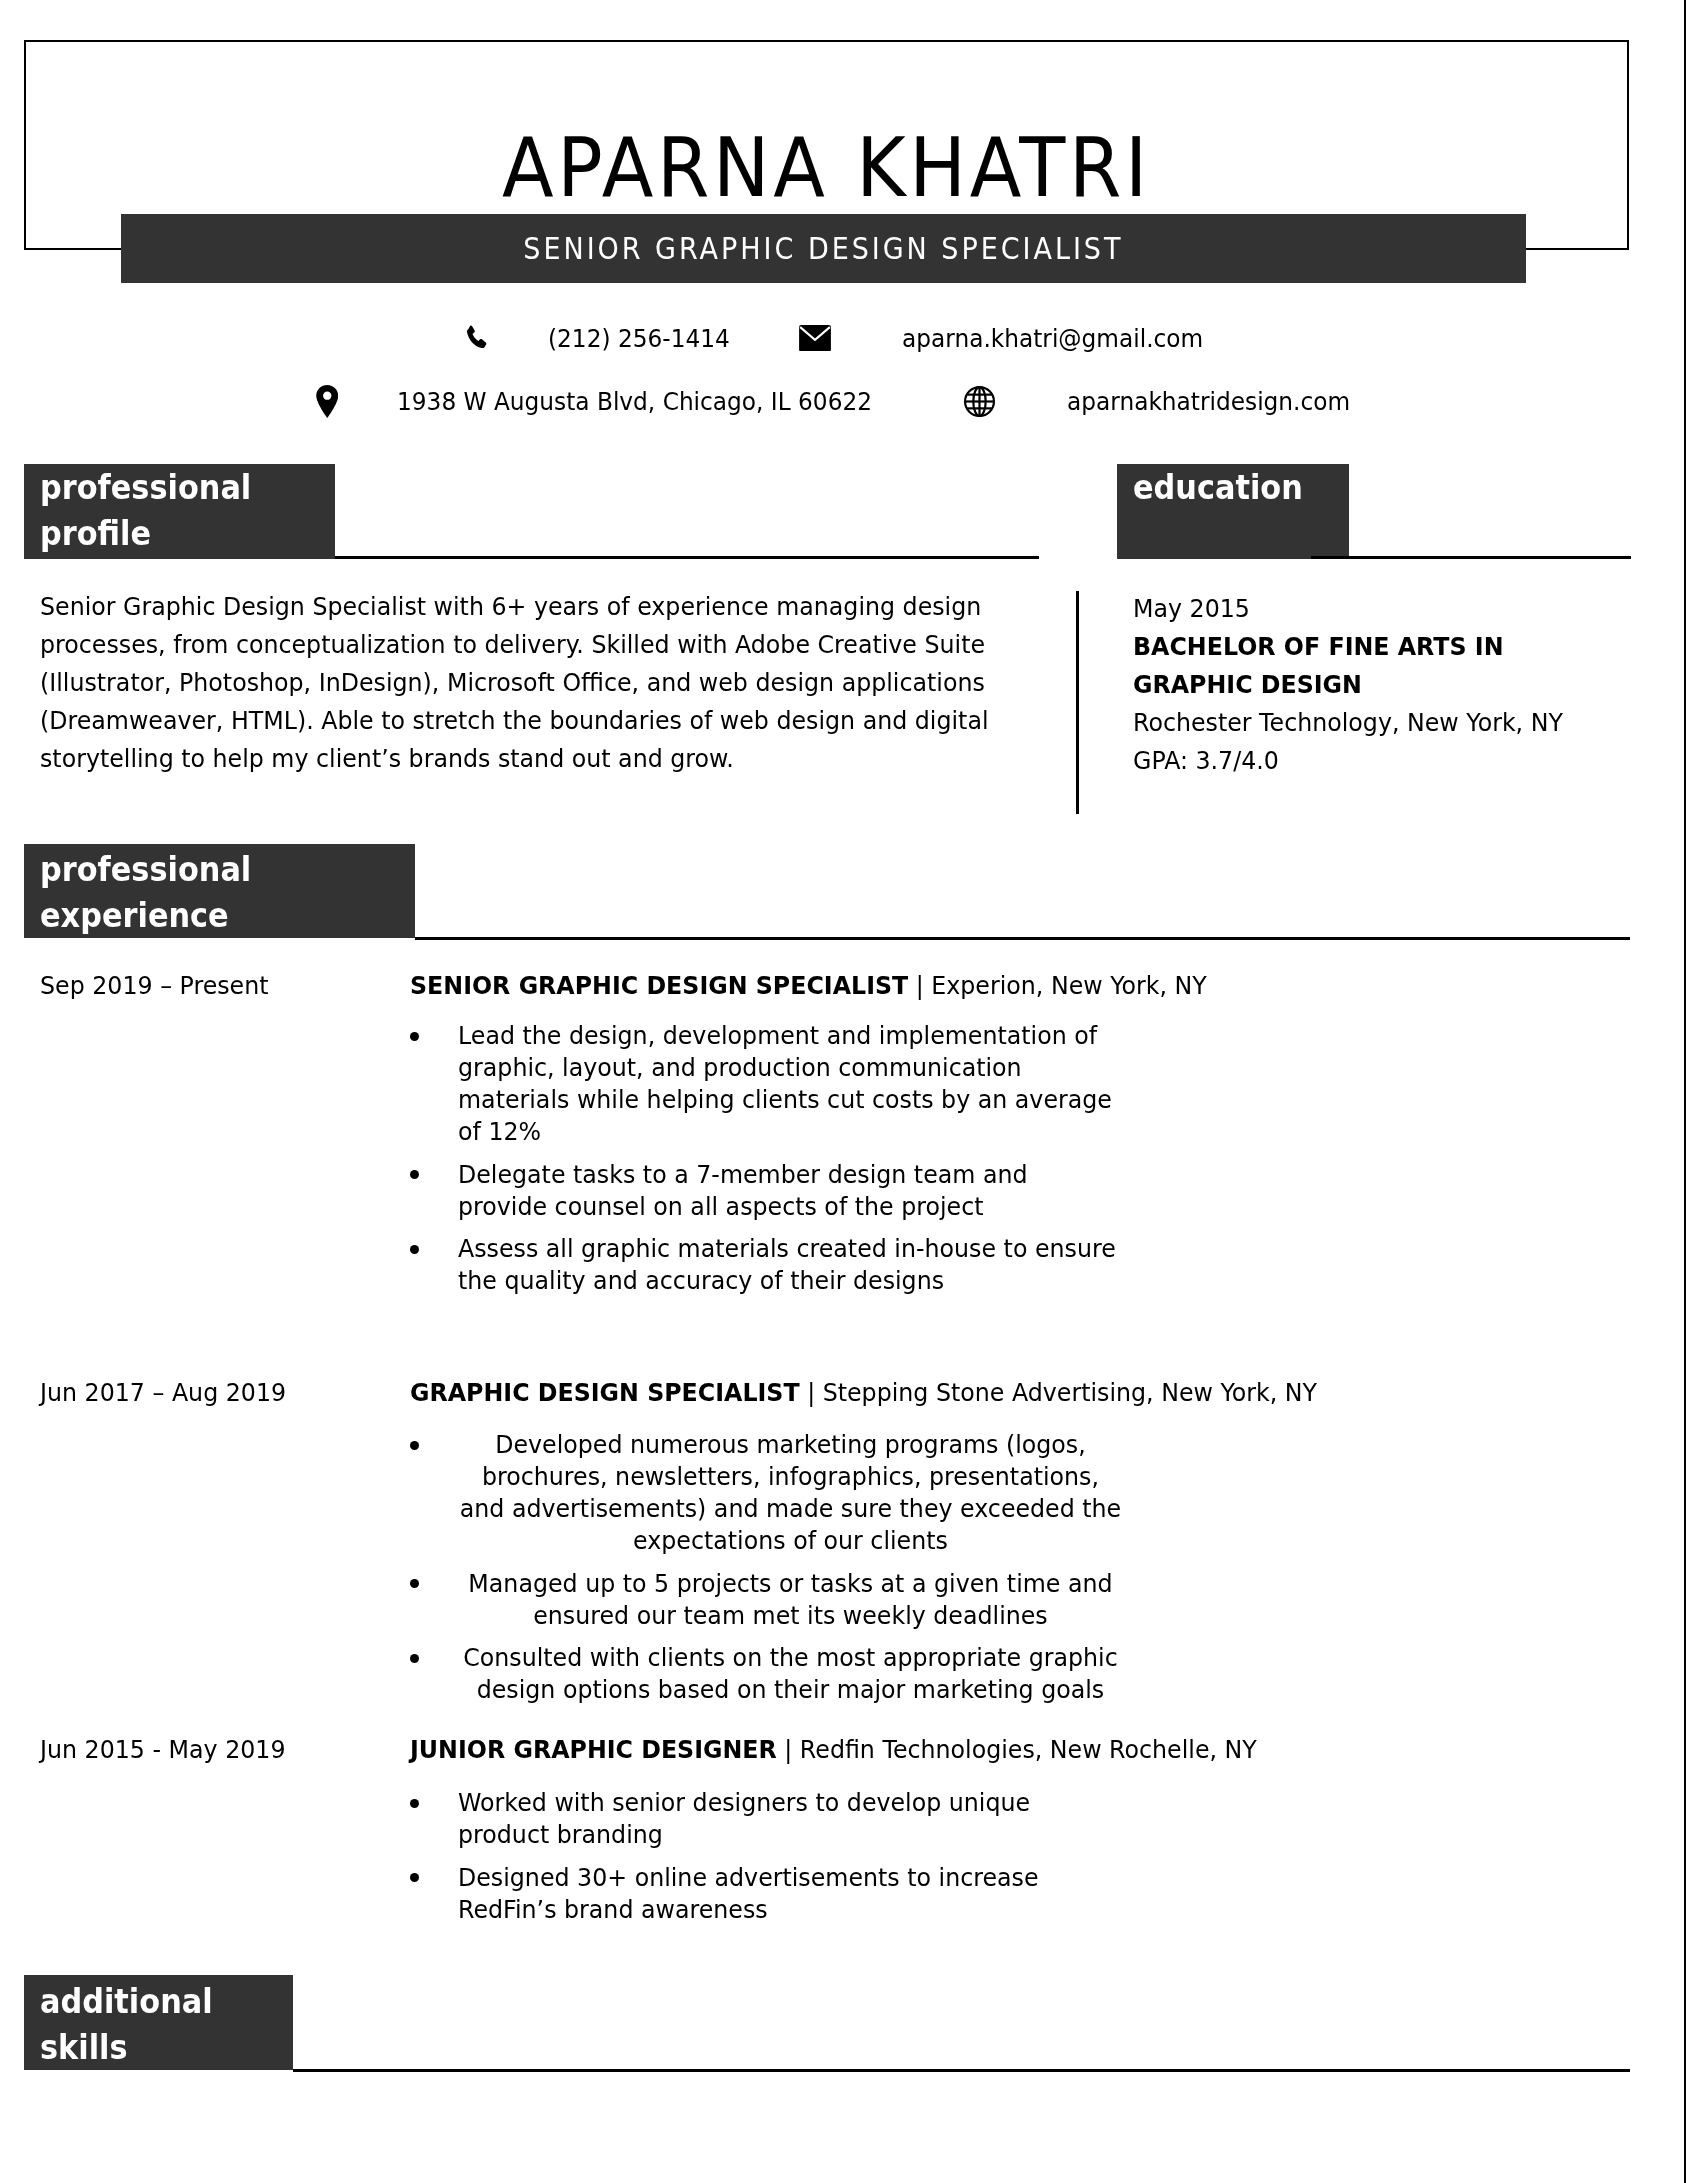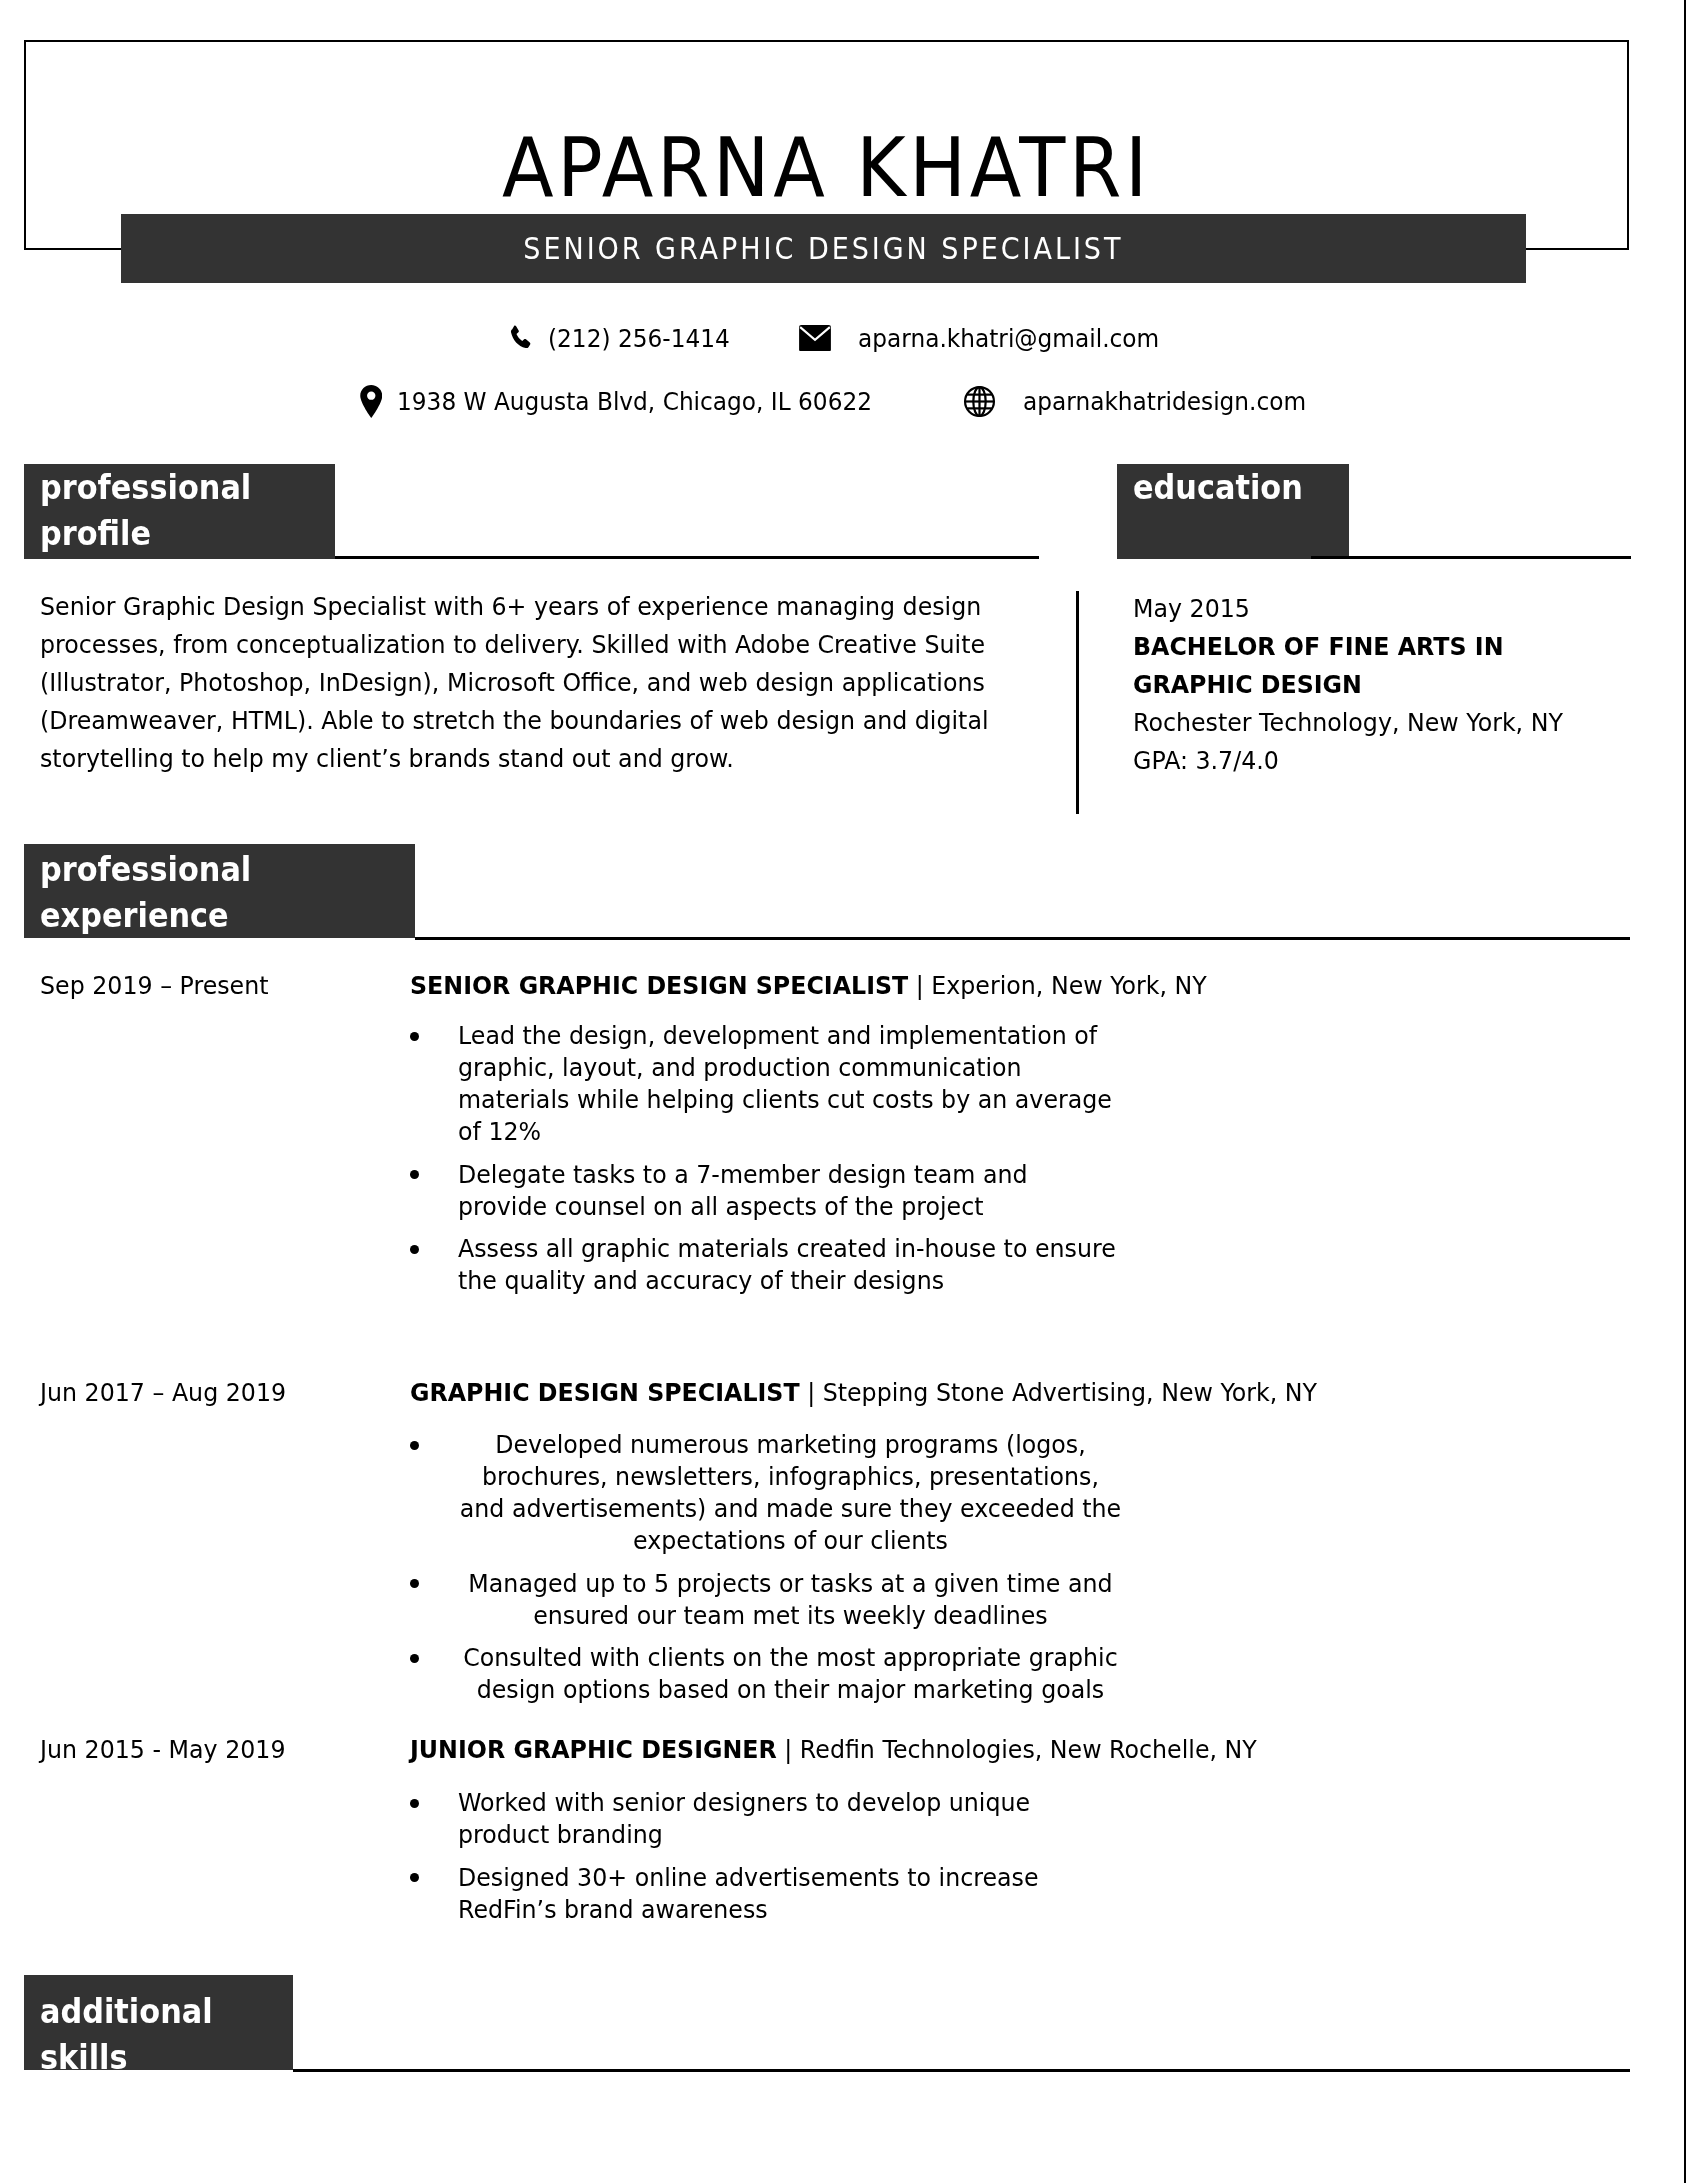--- a/index.html
+++ b/index.html
@@ -14,21 +14,21 @@
           font-size:82px; letter-spacing:4px; line-height:1; font-weight:400;
           font-family:"DejaVu Sans", sans-serif; transform:scaleX(0.92); }
   .title-bar { position:absolute; left:121px; top:214px; width:1405px; height:69px;
                background:#333333; color:#fff; display:flex; align-items:center; justify-content:center;
                font-size:30px; letter-spacing:3.3px; }
   .title-bar span { transform:scaleX(0.9); display:inline-block; }
 
   
   .contact-row { position:absolute; left:0; width:1687px; display:flex; justify-content:center;
                  align-items:center; font-size:25px; }
-  .contact-item { display:flex; align-items:center; }
+  .contact-item { display:flex; align-items:center;gap:44px; }
   .contact-item svg { display:block; }
   .ci-text { display:inline-block; transform:scaleX(0.93); transform-origin:left center; }
 
   
   .sec-head { position:absolute; background:#333333; color:#fff; font-weight:700;
               font-size:33px; line-height:46px; padding:0 0 0 16px; box-sizing:border-box; }
   .sec-head span { display:block; transform:scaleX(0.92); transform-origin:left center; }
   .sec-line { position:absolute; height:2.6px; background:#000; }
   .vdivider { position:absolute; width:3.3px; background:#000; }
 
@@ -187,18 +187,18 @@
   <li>
       <span class="dot"></span>
       <span class="bt">Worked with senior designers to develop unique product branding</span>
     </li>
   <li>
       <span class="dot"></span>
       <span class="bt">Designed 30+ online advertisements to increase RedFin’s brand awareness</span>
     </li>
 </ul>
 
-<div class="sec-head" style="left:24px; top:1975px; width:269px; height:95px; padding-top:14px;">
+<div class="sec-head" style="left:24px; top:1975px; width:269px; height:95px; padding-top:4px;">
   <span>additional</span>
   <span>skills</span>
 </div>
 <div class="sec-line" style="left:293px; top:2069px; width:1337px;"></div>
 
 
 </body></html>

